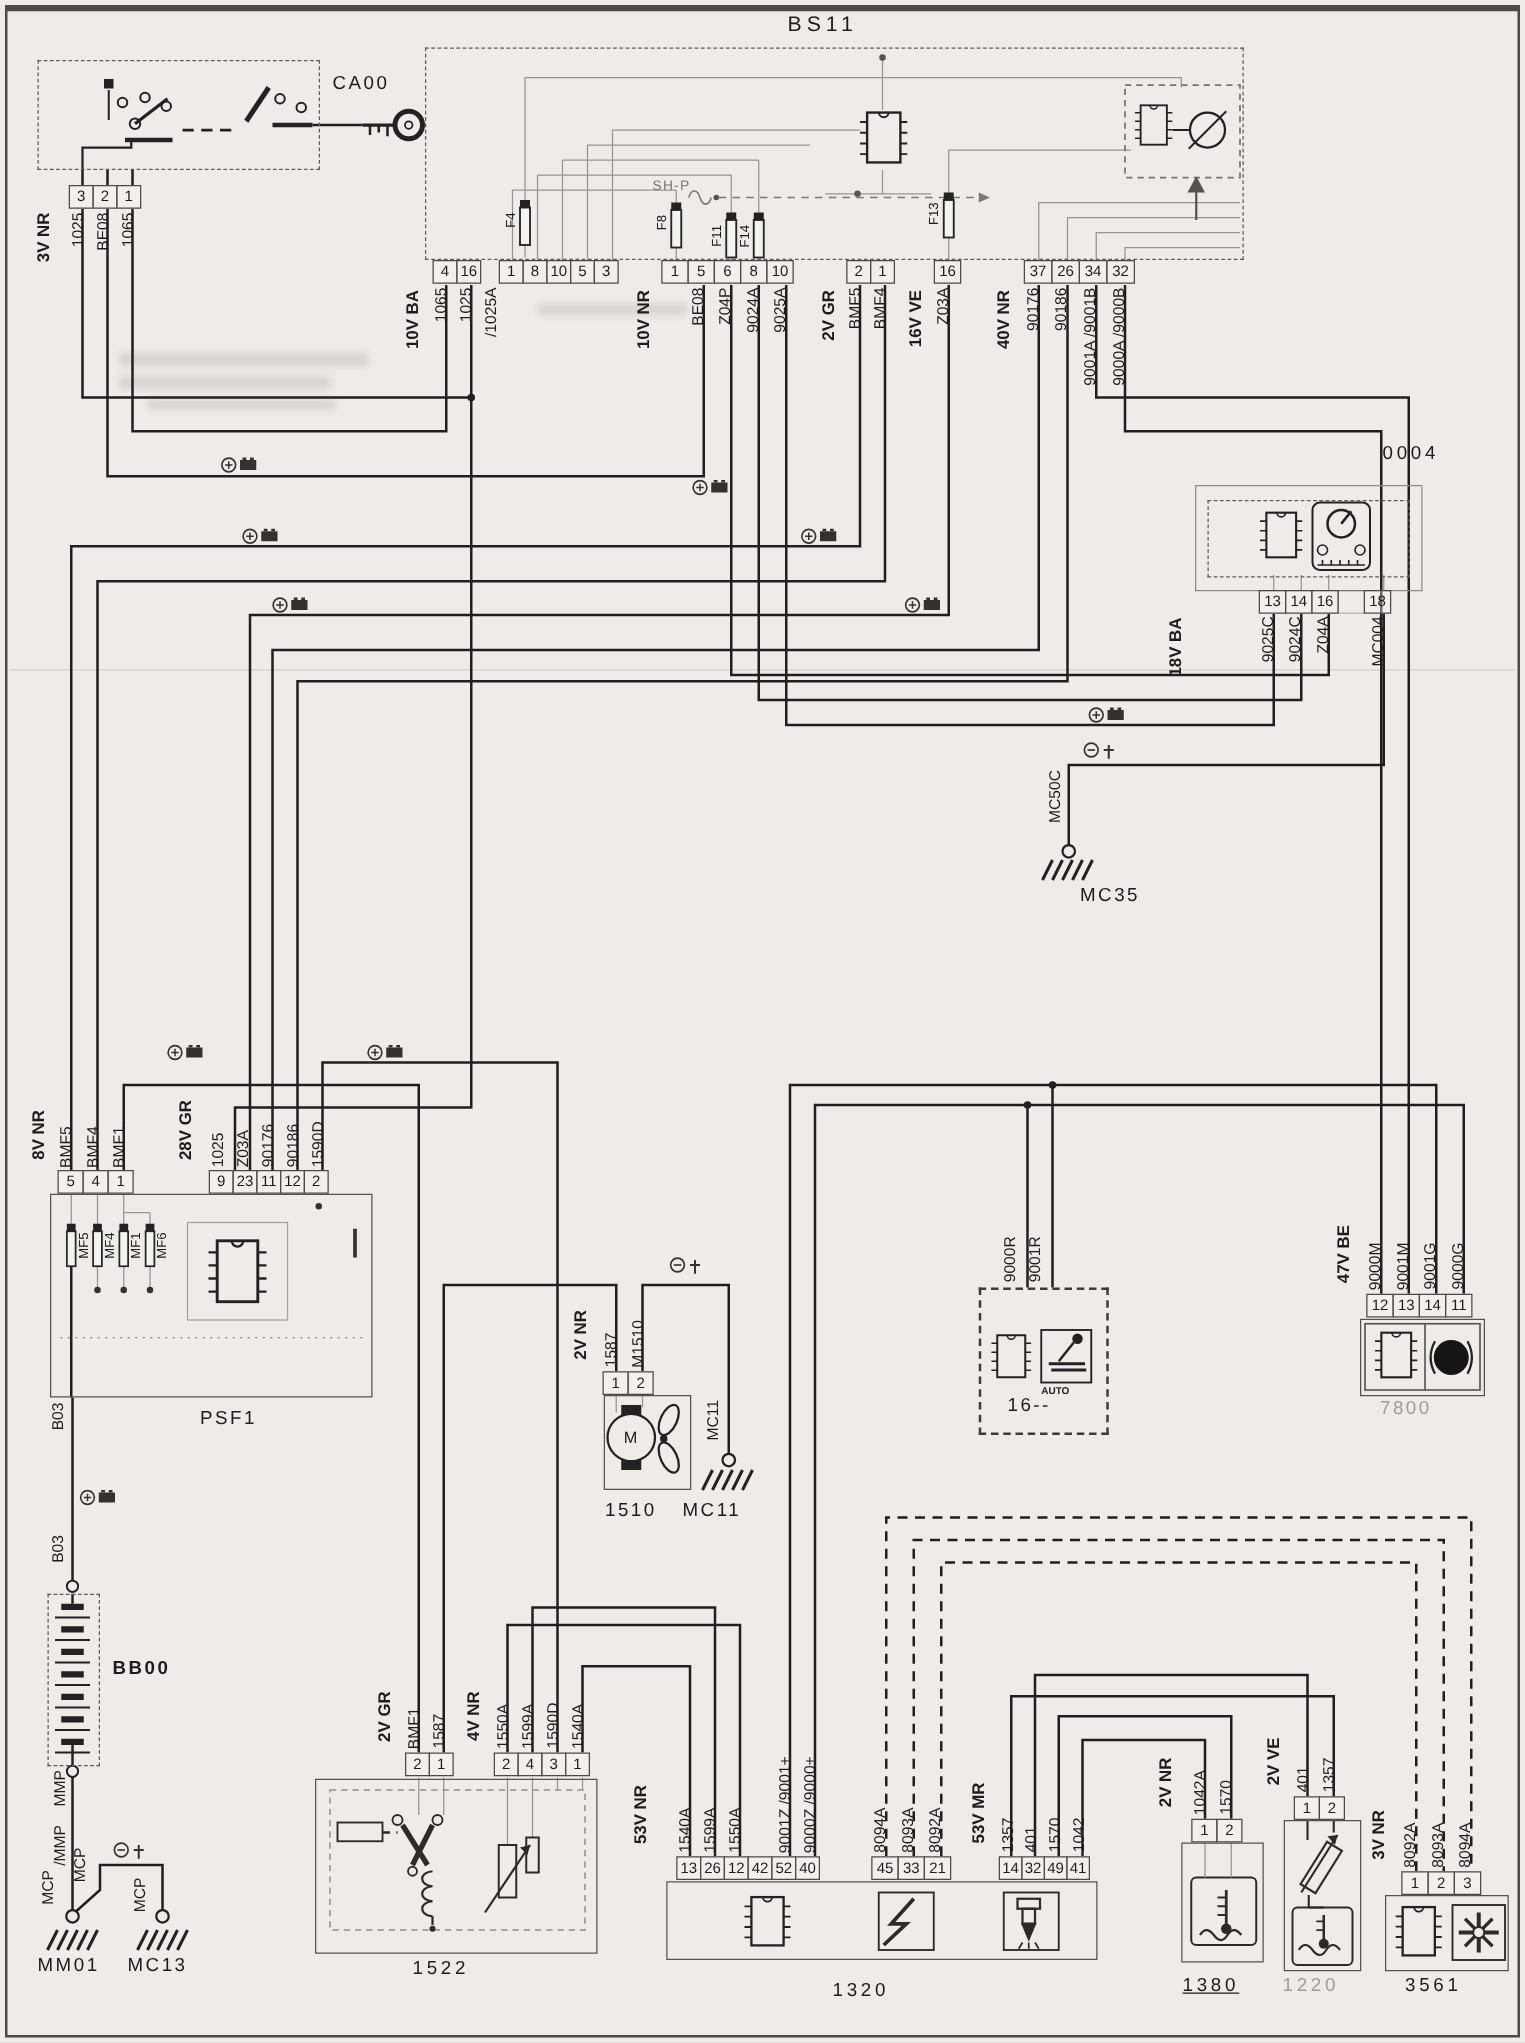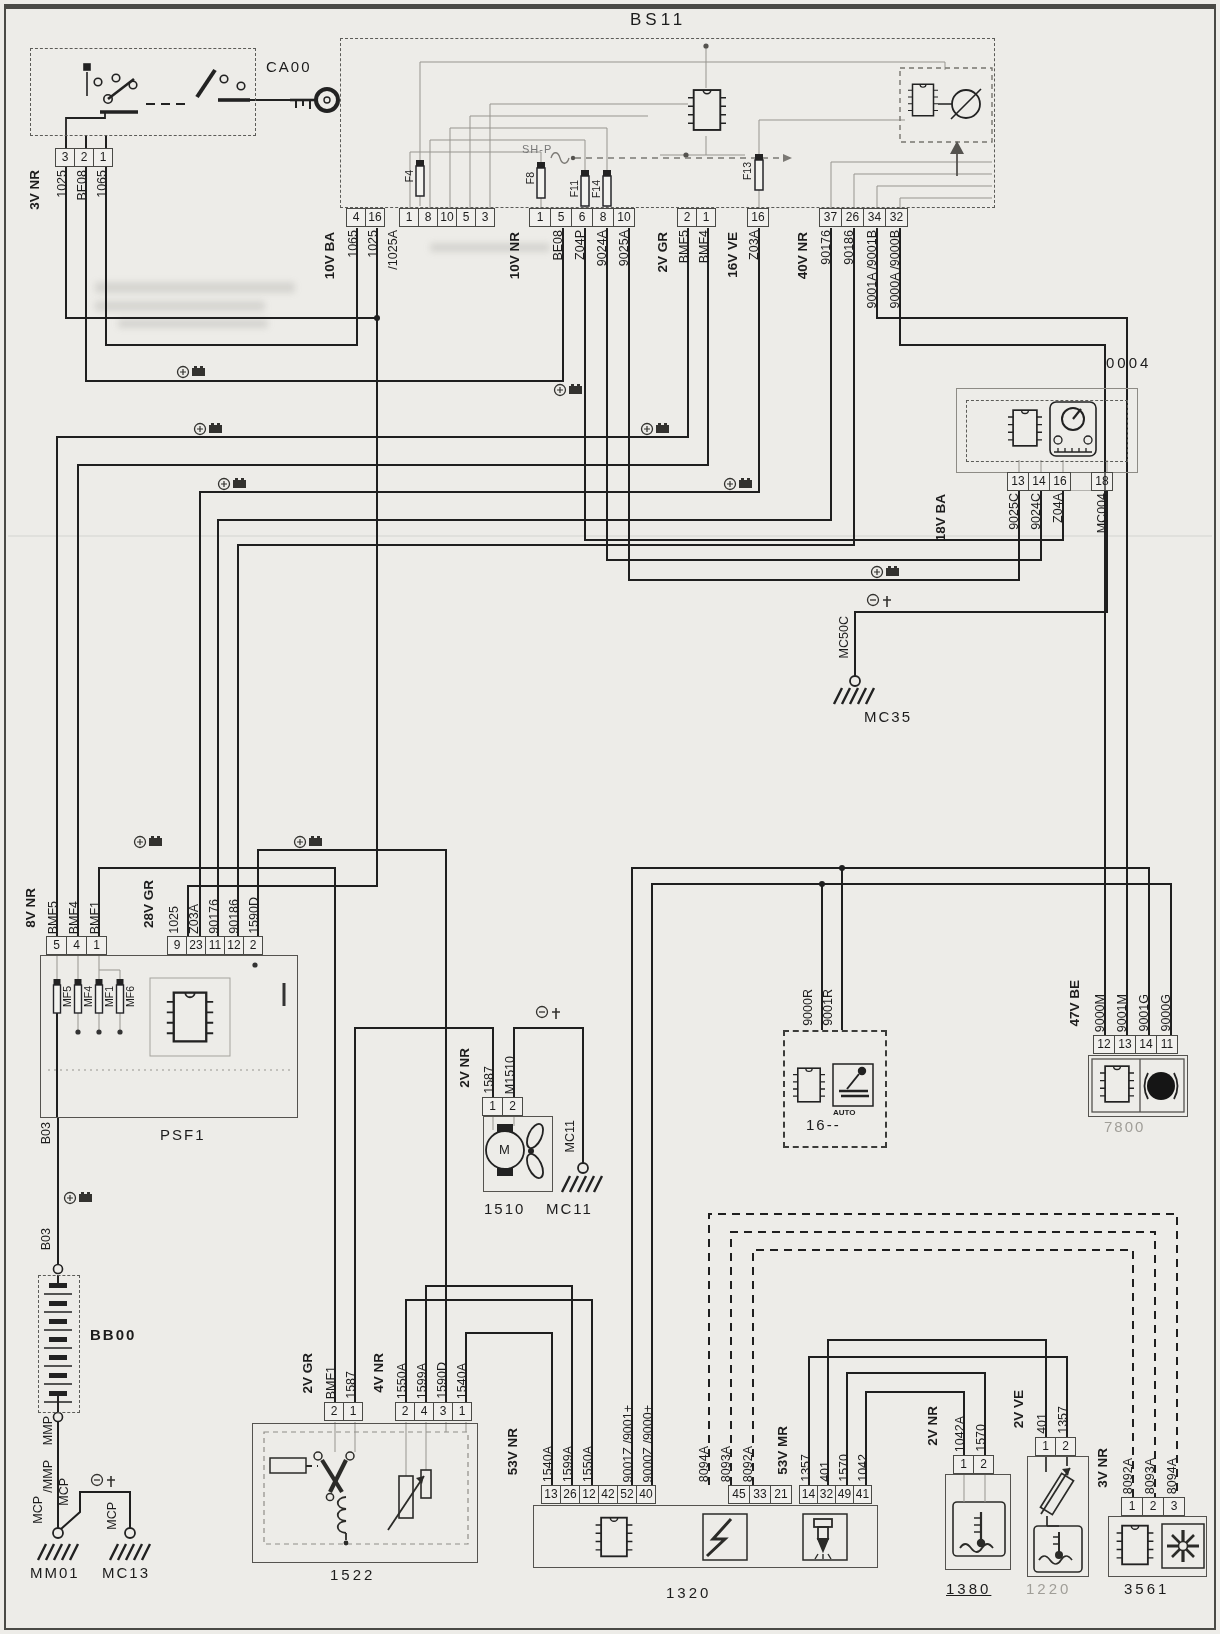--- a/index.html
+++ b/index.html
@@ -521,21 +521,21 @@
       <span>1</span>
     </div>
   <div class="pinrow" style="left:542px;top:1485px;--w:20px;">
       <span>13</span>
       <span>26</span>
       <span>12</span>
       <span>42</span>
       <span>52</span>
       <span>40</span>
     </div>
-  <div class="pinrow" style="left:698px;top:1485px;margin-left:31px;--w:22px;">
+  <div class="pinrow" style="left:698px;top:1485px;--w:22px;">
       <span>45</span>
       <span>33</span>
       <span>21</span>
     </div>
   <div class="pinrow" style="left:800px;top:1485px;--w:19px;">
       <span>14</span>
       <span>32</span>
       <span>49</span>
       <span>41</span>
     </div>

